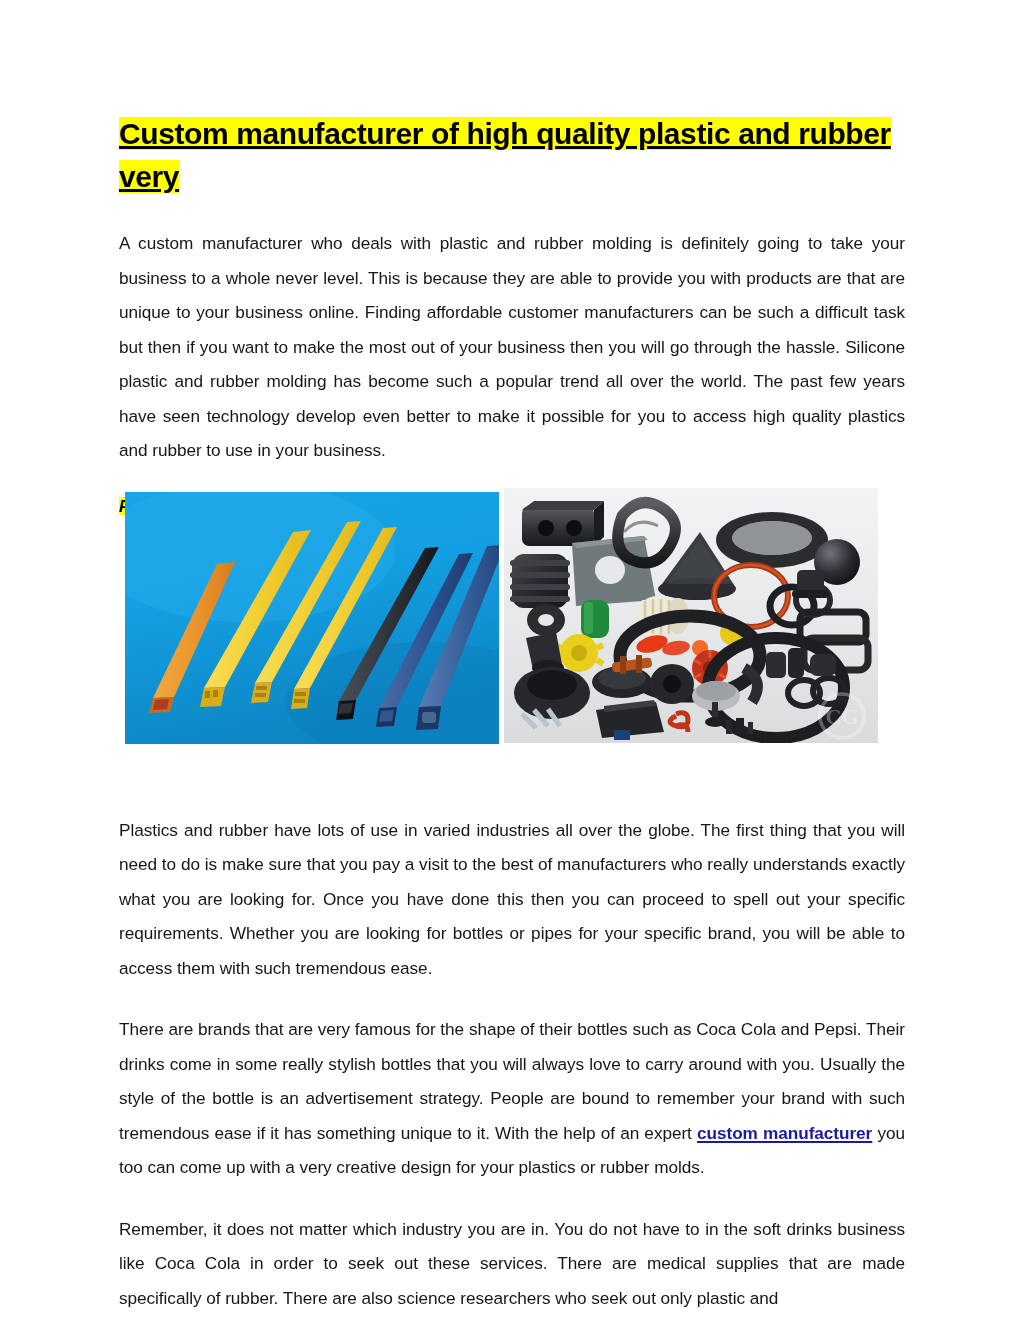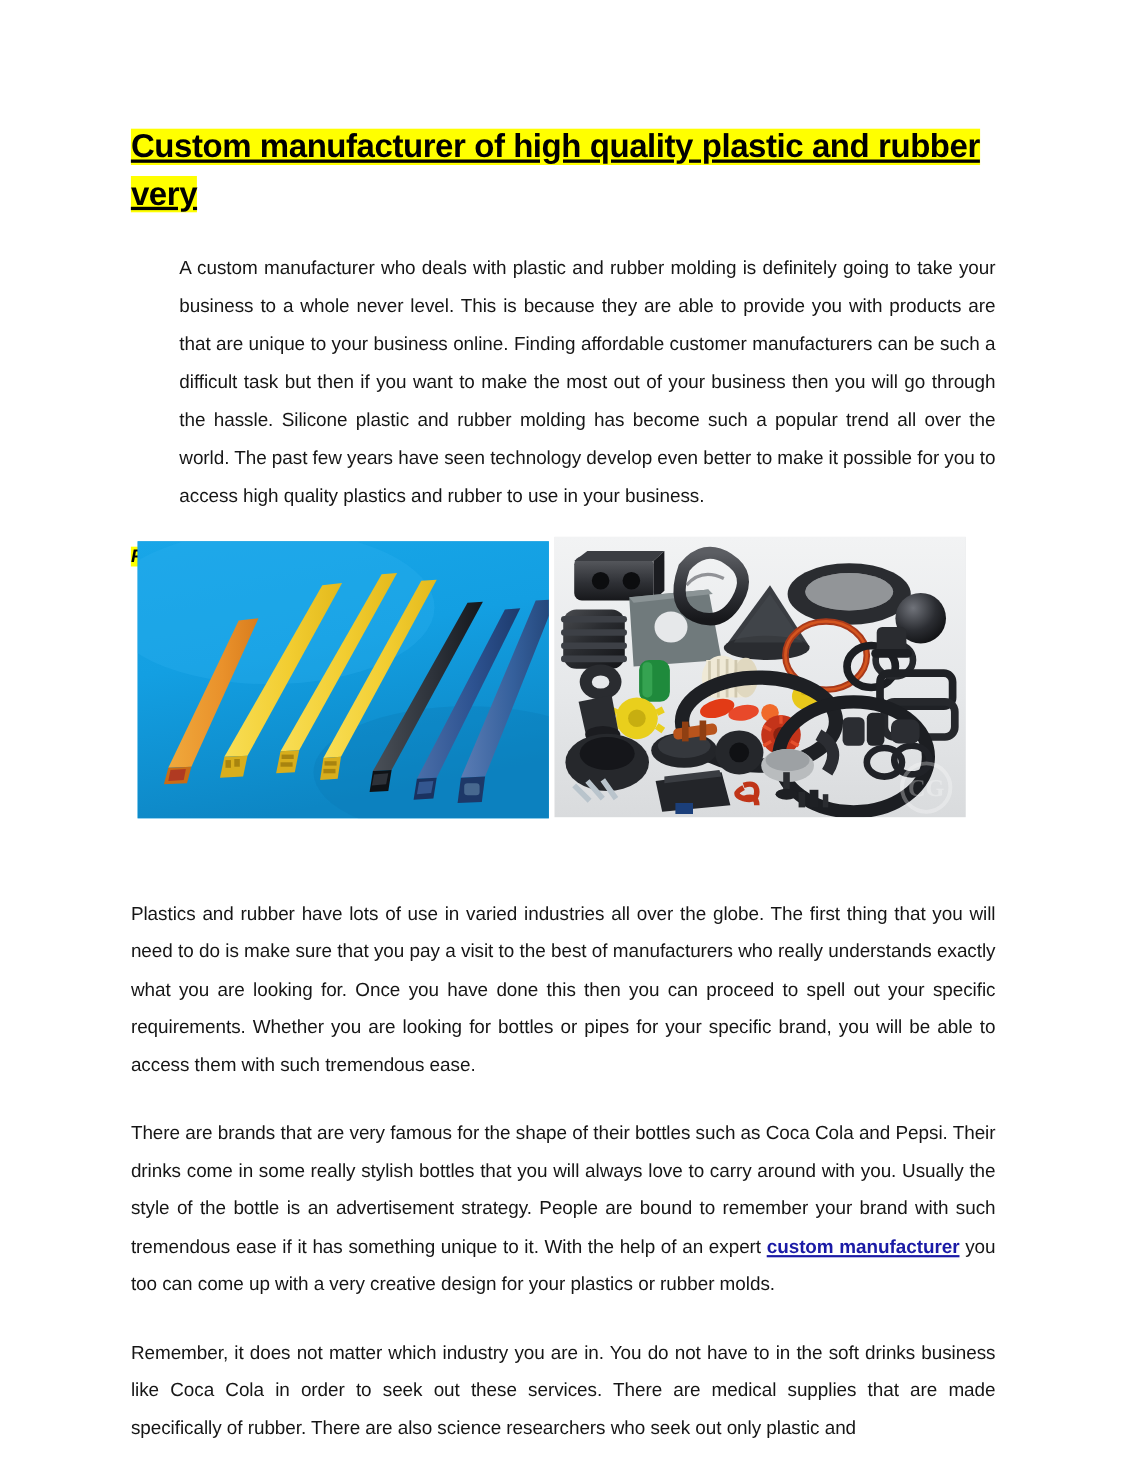--- a/index.html
+++ b/index.html
@@ -50,21 +50,21 @@
   
   .para {
     margin: 0;
     font-size: 17.2px;
     line-height: 34.5px;
     text-align: justify;
     text-justify: inter-word;
     color: #161616;
     letter-spacing: -0.05px;
   }
-  .para-1 { margin-top: 28px; margin-left: 44px; }
+  .para-1 { margin-top: 28px; }
   .para-2 { margin-top: 8px; }
   .para-3 { margin-top: 27px; }
   .para-4 { margin-top: 27px; }
 
   
   .subhead {
     margin: 25px 0 0 0;
     font-size: 16.5px;
     line-height: 26px;
     font-weight: bold;

